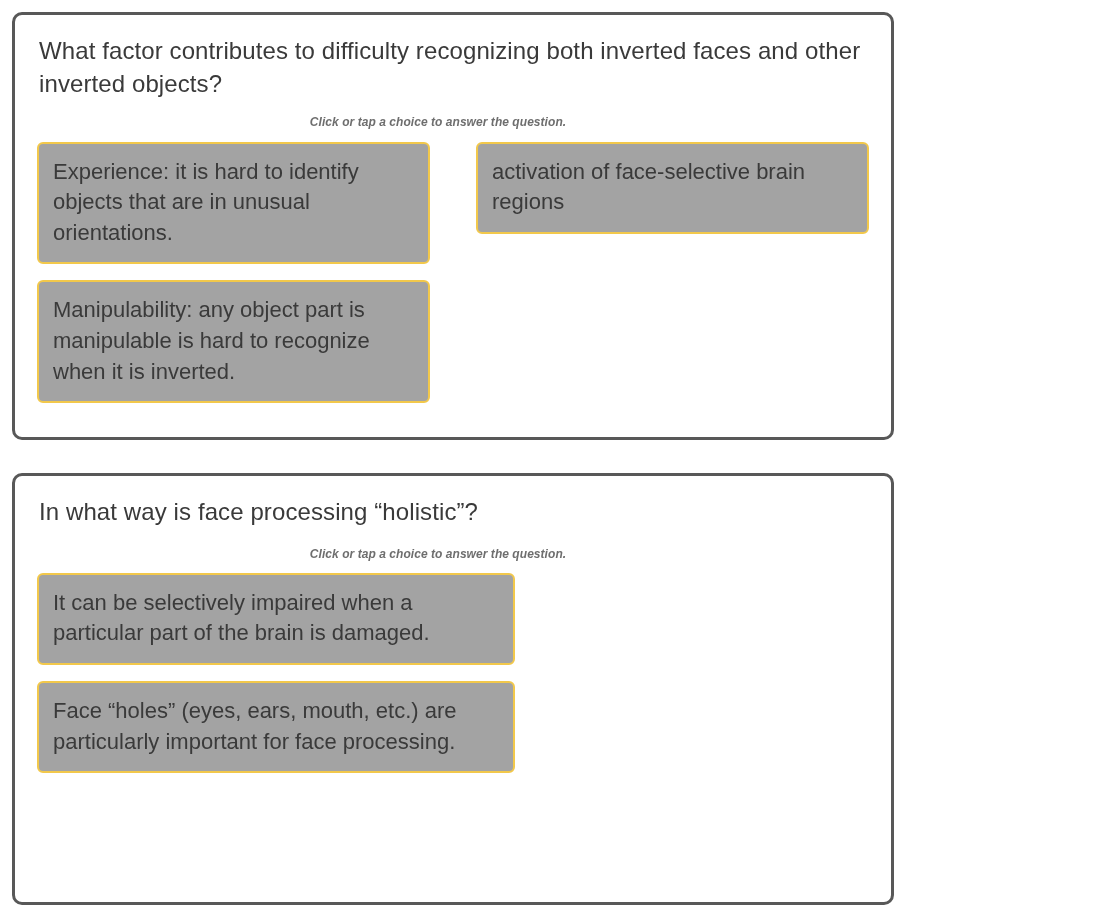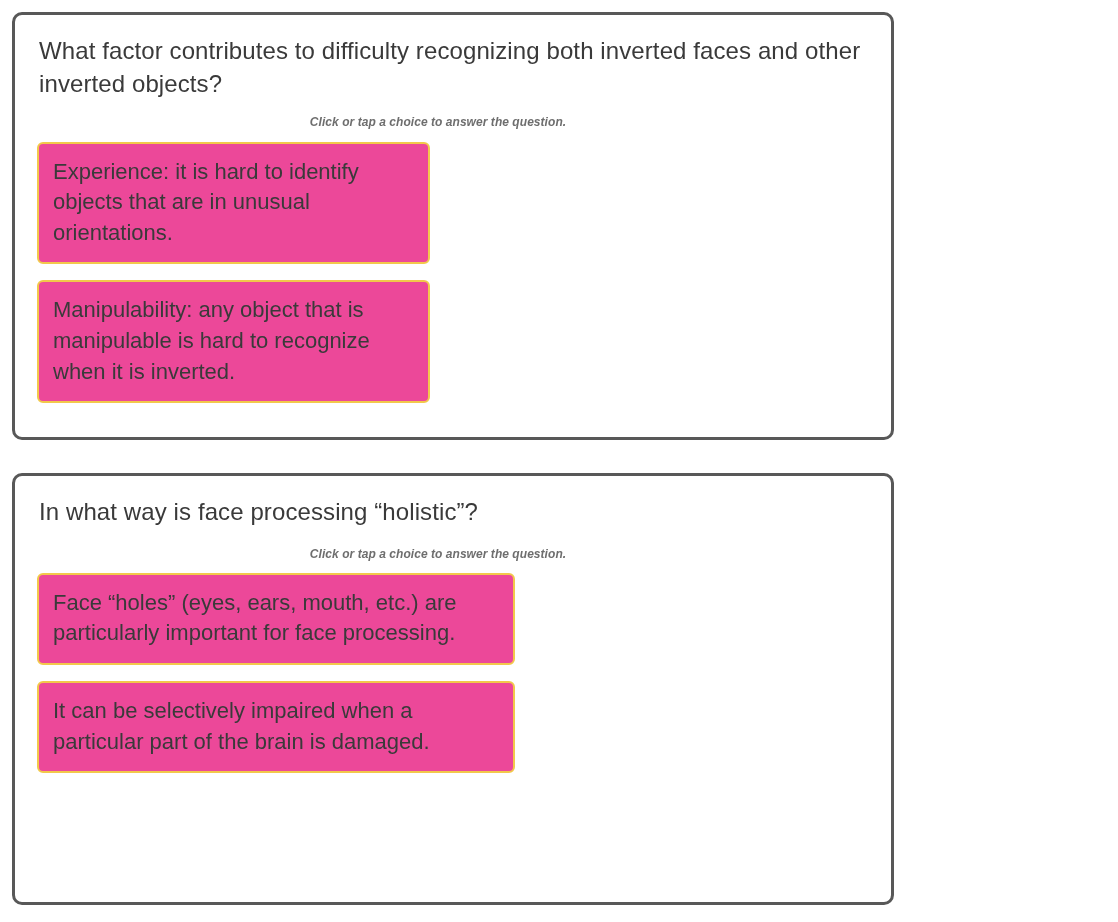--- a/index.html
+++ b/index.html
@@ -69,21 +69,21 @@
     display: flex;
     flex-direction: column;
     gap: 16px;
   }
   .col.col-right {
     margin-left: 24px;
   }
 
   .choice {
     box-sizing: border-box;
-    background: #ec4899;
+    background: #a3a3a3;
     border: 2px solid #f2c84b;
     border-radius: 6px;
     color: #3a3a3a;
     font-size: 22px;
     line-height: 1.39;
     padding: 13px 14px 14px 14px;
     cursor: pointer;
     text-align: left;
     font-family: "Liberation Sans", sans-serif;
     font-weight: 400;
@@ -95,31 +95,32 @@
 <body>
 
 <div class="page">
 
   <div class="qcard card-1">
     <p class="question-text">What factor contributes to difficulty recognizing both inverted faces and other inverted objects?</p>
     <div class="hint">Click or tap a choice to answer the question.</div>
     <div class="choices">
       <div class="col col-left">
         <button class="choice">Experience: it is hard to identify objects that are in unusual orientations.</button>
-        <button class="choice">Manipulability: any object that is manipulable is hard to recognize when it is inverted.</button>
+        <button class="choice">Manipulability: any object part is manipulable is hard to recognize when it is inverted.</button>
       </div>
       <div class="col col-right">
+        <button class="choice">activation of face-selective brain regions</button>
       </div>
     </div>
   </div>
 
   <div class="qcard card-2">
     <p class="question-text">In what way is face processing “holistic”?</p>
     <div class="hint">Click or tap a choice to answer the question.</div>
     <div class="choices">
       <div class="col col-left">
+        <button class="choice">It can be selectively impaired when a particular part of the brain is damaged.</button>
         <button class="choice">Face “holes” (eyes, ears, mouth, etc.) are particularly important for face processing.</button>
-        <button class="choice">It can be selectively impaired when a particular part of the brain is damaged.</button>
       </div>
     </div>
   </div>
 
 </div>
 
 </body></html>

